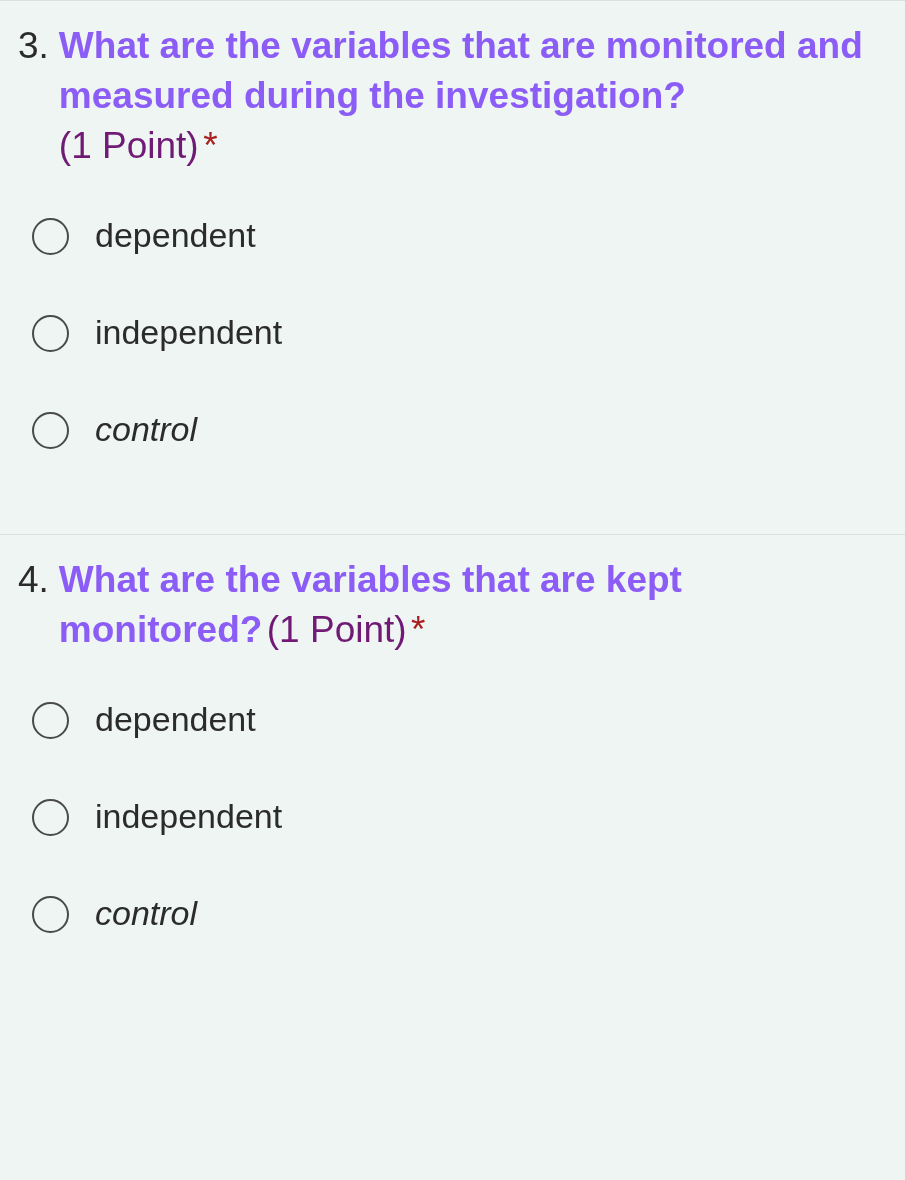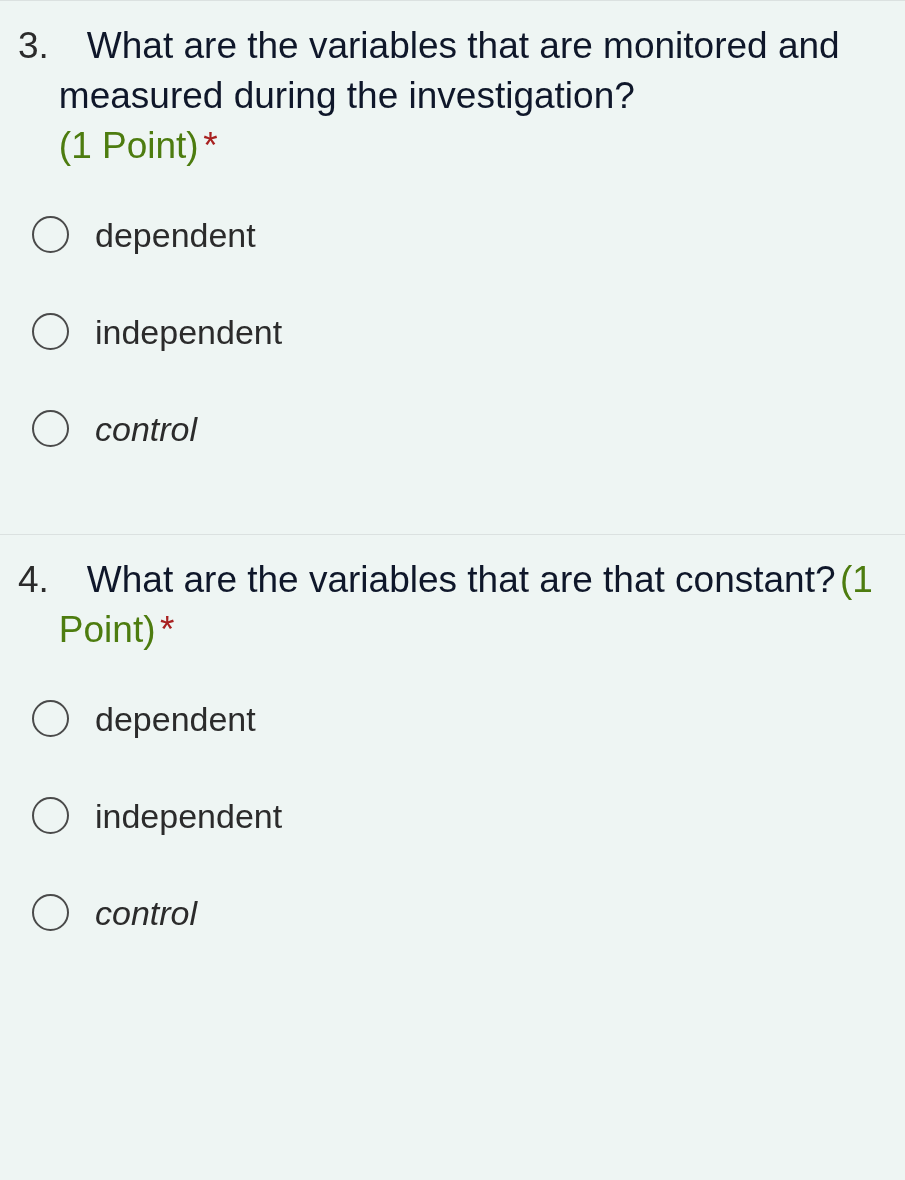--- a/index.html
+++ b/index.html
@@ -31,43 +31,42 @@
       color: #2b2b2b;
       margin-right: 10px;
       line-height: 1.35;
       font-weight: 400;
     }
     .question-text-wrap {
       flex: 1;
     }
     .question-text {
       font-size: 37px;
-      color: #0f172a;
+      color: #8b5cf6;
       line-height: 1.35;
-      font-weight: 400;
+      font-weight: 700;
       display: inline;
-      margin-left: 28px;
     }
     .points {
       font-size: 37px;
-      color: #4d7c0f;
+      color: #701a75;
       line-height: 1.35;
       font-weight: 400;
     }
     .required {
       font-size: 37px;
       color: #a82020;
       line-height: 1.35;
     }
     .options {
       padding-left: 14px;
     }
     .option {
       display: flex;
-      align-items: flex-start;
+      align-items: flex-end;
       margin-bottom: 58px;
       cursor: pointer;
     }
     .option:last-child {
       margin-bottom: 0;
       font-style: italic;
     }
     .radio-circle {
       width: 37px;
       height: 37px;
@@ -115,21 +114,21 @@
       <div class="radio-circle"></div>
       <div class="option-label">control</div>
     </div>
   </div>
 </div>
 
 <div class="question-block q4">
   <div class="question-header">
     <div class="question-number">4.</div>
     <div class="question-text-wrap">
-      <span class="question-text">What are the variables that are that constant?</span>
+      <span class="question-text">What are the variables that are kept monitored?</span>
       <span class="points">(1 Point)</span>
       <span class="required">*</span>
     </div>
   </div>
   <div class="options">
     <div class="option">
       <div class="radio-circle"></div>
       <div class="option-label">dependent</div>
     </div>
     <div class="option">

